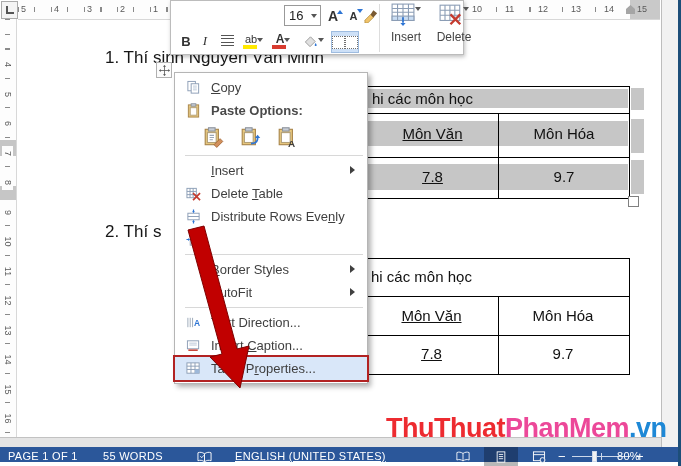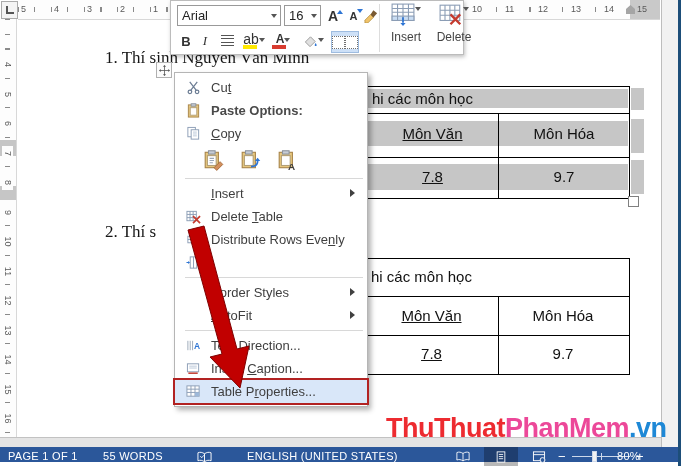--- a/index.html
+++ b/index.html
@@ -16,21 +16,21 @@
   .rnum.gray{background:#c9c9c9;}
   #tabsel{position:absolute;left:1px;top:1px;width:15px;height:16px;background:#f4f4f4;border:1px solid #ababab;z-index:6;}
   #tabsel i{position:absolute;left:4px;top:4px;width:6px;height:6px;border-left:2px solid #555;border-bottom:2px solid #555;}
   #vruler{position:absolute;left:0;top:19px;width:16px;height:418px;background:#fdfdfd;border-right:1px solid #d8d8d8;z-index:5;}
   #vticks{position:absolute;top:0;bottom:0;left:5px;width:5px;
           background:repeating-linear-gradient(to bottom,#8a8a8a 0 1px,transparent 1px 14.75px);}
   .vpatch{position:absolute;left:0;width:16px;background:#c6c6c6;}
   .vnum{position:absolute;left:0;width:15px;text-align:center;font-size:9px;color:#595959;background:#fdfdfd;
         transform:rotate(90deg);line-height:11px;}
   
-  .docline{position:absolute;font-size:17px;color:#161616;z-index:1;white-space:nowrap;font-family:Liberation Serif, serif;}
+  .docline{position:absolute;font-size:17px;color:#161616;z-index:1;white-space:nowrap;}
   #line1{left:105px;top:48px;} #line2{left:105px;top:222px;}
   #movehandle{position:absolute;left:156px;top:62px;width:14px;height:14px;background:#fbfbfb;border:1px solid #b0b0b0;z-index:2;
               display:flex;align-items:center;justify-content:center;}
   
   .tbl{position:absolute;left:364px;width:264px;border:1px solid #000;background:#fff;z-index:1;}
   #table1{top:86px;height:111px;} #table2{top:258px;height:115px;}
   .t1r{position:relative;}
   .t1r.r1{height:26px;border-bottom:1px solid #000;}
   .t1r.r2{height:43px;border-bottom:1px solid #000;}
   .t1r.r3{height:40px;}
@@ -192,24 +192,20 @@
   </div>
 
   <div id="bstrip"></div>
   <div id="scrollstrip"></div>
 
   <div id="watermark">
     <span id="wm1">ThuThuat</span><span id="wm2">PhanMem</span><span id="wm3">.vn</span>
   </div>
 
   <div id="minibar">
-    <div id="fontcombo" class="combo">
-      <span>Arial</span>
-        <i class="car"></i>
-    </div>
     <div id="sizecombo" class="combo">
       <span>16</span>
         <i class="car"></i>
     </div>
     <div class="tbtn" style="left:152px;top:4px;width:20px;height:21px;">
       <span class="growA">A</span>
         <i class="caret-up"></i>
     </div>
     <div class="tbtn" style="left:173px;top:4px;width:19px;height:21px;">
       <span class="shrinkA">A</span>
@@ -226,21 +222,21 @@
     <div class="tbtn" style="left:6px;top:30px;width:18px;height:20px;">
         <b class="bi">B</b>
       </div>
     <div class="tbtn" style="left:26px;top:30px;width:16px;height:20px;">
         <i class="bi" style="font-family:'Liberation Serif',serif;">I</i>
       </div>
     <div class="tbtn" style="left:46px;top:30px;width:20px;height:20px;">
         <div id="justico"></div>
       </div>
     <div class="tbtn" style="left:70px;top:30px;width:26px;height:20px;">
-      <span style="font-size:14px;color:#333;position:relative;top:-2px;">ab</span>
+      <span style="font-size:11px;color:#333;position:relative;top:-2px;">ab</span>
       <span class="colorbar" style="background:#ffe900;width:14px;"></span>
         <i class="car"></i>
     </div>
     <div class="tbtn" style="left:99px;top:30px;width:26px;height:20px;">
       <b style="font-size:12px;color:#333;position:relative;top:-2px;">A</b>
       <span class="colorbar" style="background:#d83b2f;width:14px;"></span>
         <i class="car"></i>
     </div>
     <div class="tbtn" style="left:129px;top:30px;width:27px;height:20px;">
       <svg width="15" height="15" viewBox="0 0 16 16">
@@ -277,46 +273,36 @@
           <i class="car" style="margin-top:4px;"></i>
       </span>
       <span class="lab">Delete</span>
     </div>
   </div>
 
   <div id="ctxmenu">
     <div class="mi">
       <span class="ic">
         <svg width="15" height="15" viewBox="0 0 16 16">
-            <path d="M4 2l7 9M12 2L5 11" stroke="#6b7c93" stroke-width="1.3" fill="none"></path>
-            <circle cx="4.2" cy="12.6" r="1.9" fill="none" stroke="#6b7c93" stroke-width="1.3"></circle>
-            <circle cx="11.8" cy="12.6" r="1.9" fill="none" stroke="#6b7c93" stroke-width="1.3"></circle>
-          </svg>
-      </span>
-        <span class="lbl">Cu<u>t</u></span>
+            <rect x="2" y="1.5" width="8" height="10" fill="#fff" stroke="#8b9db5"></rect>
+            <rect x="5.5" y="4" width="8" height="10" fill="#fff" stroke="#8b9db5"></rect>
+            <path d="M7.5 6.5h4M7.5 8.5h4M7.5 10.5h4" stroke="#b9c6d8"></path>
+          </svg>
+      </span>
+        <span class="lbl"><u>C</u>opy</span>
     </div>
     <div class="mi header">
       <span class="ic">
         <svg width="15" height="15" viewBox="0 0 16 16">
             <rect x="2.5" y="2" width="11" height="13" fill="#e8c87e" stroke="#a8854a"></rect>
             <rect x="5.5" y=".8" width="5" height="2.6" fill="#c7cdd6" stroke="#8d949e"></rect>
             <rect x="4.5" y="5" width="7" height="8" fill="#fff" stroke="#b3a078"></rect>
           </svg>
       </span>
         <span class="lbl">Paste Options:</span>
-    </div>
-    <div class="mi">
-      <span class="ic">
-        <svg width="15" height="15" viewBox="0 0 16 16">
-            <rect x="2" y="1.5" width="8" height="10" fill="#fff" stroke="#8b9db5"></rect>
-            <rect x="5.5" y="4" width="8" height="10" fill="#fff" stroke="#8b9db5"></rect>
-            <path d="M7.5 6.5h4M7.5 8.5h4M7.5 10.5h4" stroke="#b9c6d8"></path>
-          </svg>
-      </span>
-        <span class="lbl"><u>C</u>opy</span>
     </div>
     <div id="pasterow">
       <span class="pbtn">
         <svg width="22" height="22" viewBox="0 0 20 20">
             <rect x="2" y="3" width="12" height="14" fill="#e8c87e" stroke="#a8854a"></rect>
             <rect x="5" y="1.6" width="6" height="3" fill="#c7cdd6" stroke="#8d949e"></rect>
             <rect x="4" y="6" width="8" height="9" fill="#fff" stroke="#b3a078"></rect>
             <path d="M6 8.5h4M6 10.5h4M6 12.5h3" stroke="#9aa7b8"></path>
             <path d="M10 17l5.5-5.5 2.5 2.5L12.5 19.5z" fill="#d2905d" stroke="#9c5f2e" stroke-width=".7"></path>
           </svg>
@@ -426,21 +412,21 @@
   <div id="statusbar">
     <span class="sbtxt" style="left:8px;">PAGE 1 OF 1</span>
     <span class="sbtxt" style="left:103px;">55 WORDS</span>
     <span class="sbbtn" style="left:193px;width:22px;">
       <svg width="15" height="12" viewBox="0 0 16 12">
         <path d="M1 1.5c2.5-1 4.5-.5 7 1 2.5-1.5 4.5-2 7-1v8.5c-2.5-1-4.5-.5-7 1-2.5-1.5-4.5-2-7-1z" fill="none" stroke="#fff"></path>
         <path d="M8 2.5v8.5" stroke="#fff"></path>
           <path d="M3.5 5l1.5 1.8L7.5 4" stroke="#fff" fill="none" stroke-width=".9"></path>
       </svg>
     </span>
-    <span class="sbtxt" style="left:247px;">ENGLISH (UNITED STATES)</span>
+    <span class="sbtxt" style="left:235px;text-decoration:underline;">ENGLISH (UNITED STATES)</span>
 
     <span class="sbbtn" style="left:446px;width:34px;">
       <svg width="14" height="11" viewBox="0 0 16 12">
         <path d="M1 1.5c2.5-1 4.5-.5 7 1 2.5-1.5 4.5-2 7-1v8.5c-2.5-1-4.5-.5-7 1-2.5-1.5-4.5-2-7-1z" fill="none" stroke="#fff"></path>
           <path d="M8 2.5v8.5" stroke="#fff"></path>
       </svg>
     </span>
     <span class="sbbtn active" style="left:484px;width:34px;">
       <svg width="12" height="14" viewBox="0 0 14 14">
         <rect x="2.5" y="1" width="9" height="12" fill="none" stroke="#fff"></rect>

